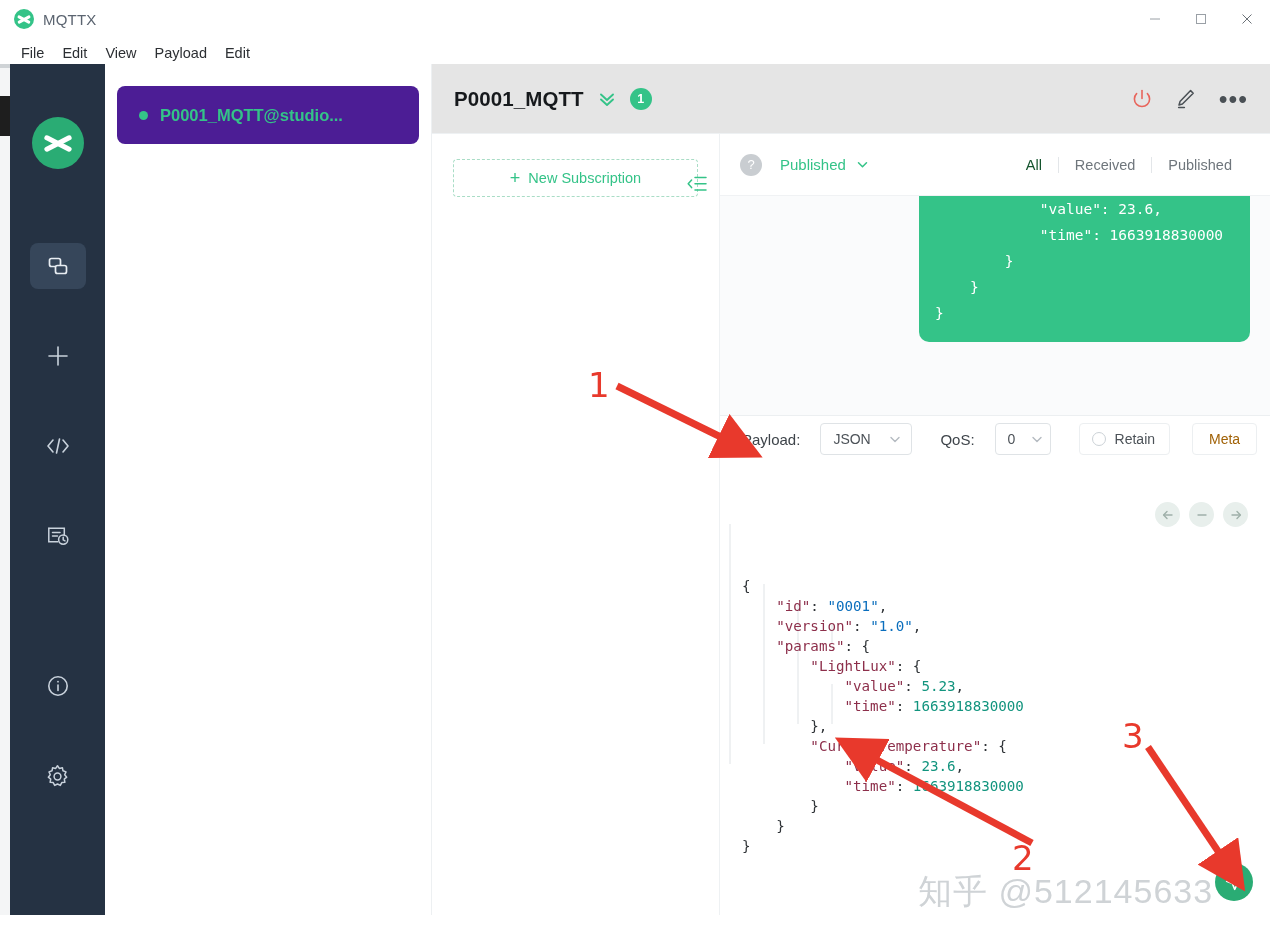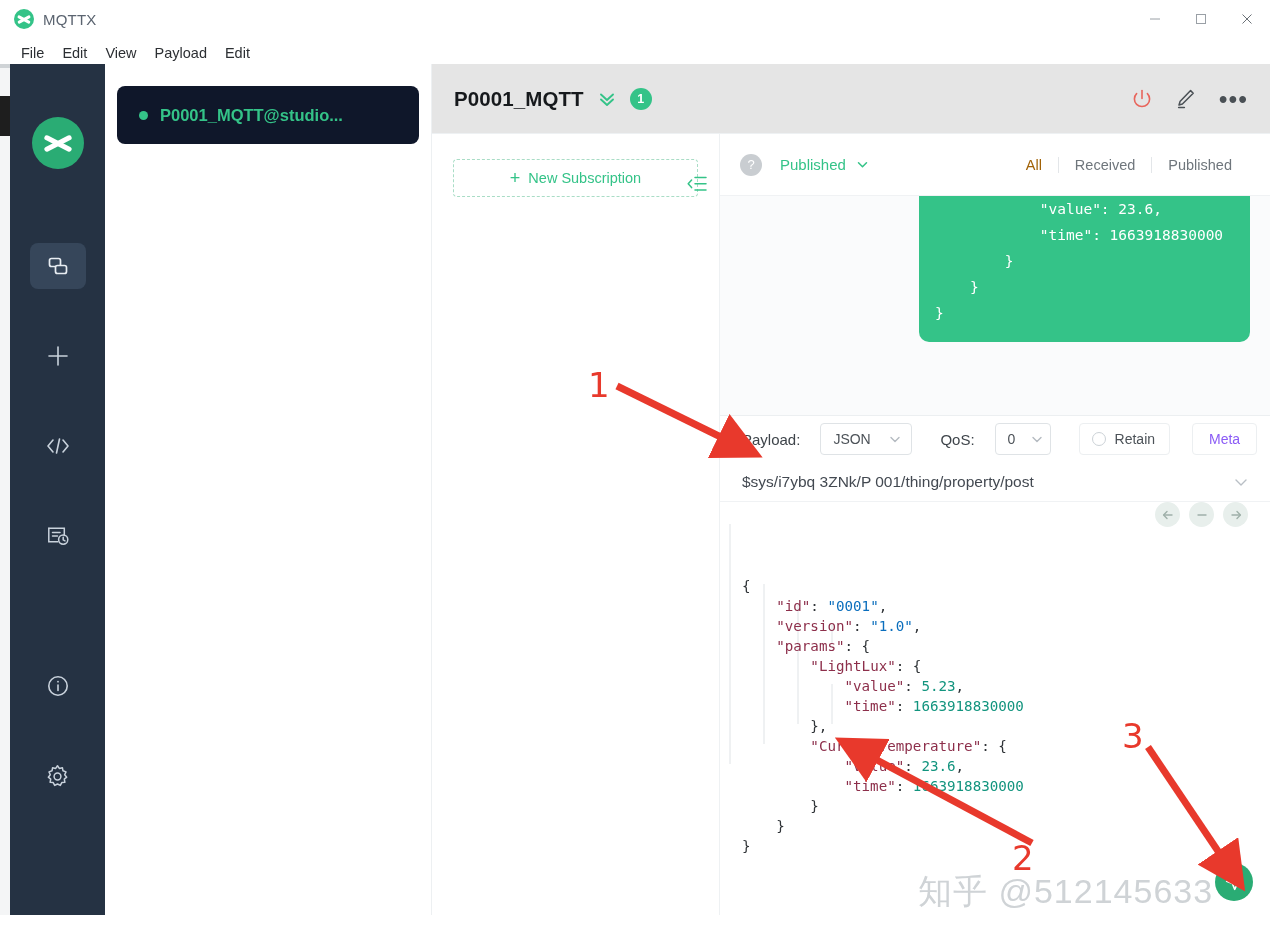--- a/index.html
+++ b/index.html
@@ -79,21 +79,21 @@
   }
   .conn-title { font-size: 21px; font-weight: bold; color: #1f2326; letter-spacing:.2px; }
   .new-collection {
     margin-left: auto; font-size: 13.5px; color: #34c388;
     border: 1px solid #9ddcc0; border-radius: 4px; padding: 7px 11px;
     background: #fff; line-height: 1; white-space: nowrap;
   }
   .conn-list { margin-top: 22px; padding: 0 12px; }
   .conn-item {
     display:flex; align-items:center; height: 58px; border-radius: 8px;
-    background: #0f172a; padding-left: 22px;
+    background: #4c1d95; padding-left: 22px;
   }
   .conn-dot { width: 9px; height: 9px; border-radius:50%; background:#34c388; margin-right: 12px; flex:none;}
   .conn-name { font-size: 16.5px; color: #34c388; font-weight: 600; }
 
   
   .main-header {
     position: absolute; left: 432px; top: 64px; width: 838px; height: 70px;
     background: #e5e5e5; display: flex; align-items: center; padding: 0 22px 0 22px;
     border-bottom: 1px solid #eef1f3;
   }
@@ -135,21 +135,21 @@
   }
   .help-icon {
     width: 22px; height: 22px; border-radius:50%; background:#c9cdd1; color:#fff;
     font-size: 13px; display:flex; align-items:center; justify-content:center;
     margin-right: 18px; flex:none;
   }
   .format-sel { display:flex; align-items:center; color:#34c388; font-size:15px; }
   .format-sel .cv { margin-left: 9px; display:flex; }
   .msg-tabs { margin-left:auto; display:flex; align-items:center; font-size:14.5px; }
   .msg-tab { color:#6f767c; padding: 0 16px; }
-  .msg-tab.active { color:#a16207; }
+  .msg-tab.active { color:#14532d; }
   .tab-div { width:1px; height:16px; background:#e3e6e9; }
   .msg-scroll {
     position:absolute; left:0; top:62px; width:550px; height:219px; overflow:hidden;
     background:#fafbfc;
   }
   .bubble {
     position:absolute; left: 199px; top: -14px; width: 331px;
     background: #34c388; color:#fff; border-radius: 10px;
     padding: 14px 16px 16px 16px;
     font-family: "DejaVu Sans Mono", monospace; font-size: 14.5px; line-height: 26px;
@@ -175,21 +175,21 @@
   .retain {
     height: 32px; border:1px solid #eceff1; border-radius: 4px; display:flex;
     align-items:center; padding: 0 14px 0 12px; font-size:14px; color:#4c5258; margin-right: 10px;
   }
   .radio {
     width: 14px; height: 14px; border-radius:50%; border:1px solid #ccd2d7;
     margin-right: 9px; flex:none;
   }
   .meta-btn {
     height: 32px; border:1px solid #eceff1; border-radius: 4px; display:flex;
-    align-items:center; padding: 0 16px; font-size:14px; color:#8b5cf6; background:#fff;text-align:center;
+    align-items:center; padding: 0 16px; font-size:14px; color:#a16207; background:#fff;text-align:center;
   }
   .topic-row {
     height: 40px; display:flex; align-items:center; padding: 0 20px 0 22px;
     border-bottom: 1px solid #f0f2f4;
   }
   .topic-text { font-size: 15.5px; color: #434951; position:relative; }
   .topic-cv { margin-left:auto; color:#b9bfc5; display:flex; }
   .editor {
     position:absolute; left:0; top: 88px; width: 550px; height: 412px;
     padding: 12px 0 0 22px; background:#fff;
@@ -435,28 +435,20 @@
             </svg>
         </span>
       </div>
       <div class="retain">
         <span class="radio"></span>
         <span>Retain</span>
       </div>
       <div class="meta-btn">Meta</div>
     </div>
 
-    <div class="topic-row">
-      <div class="topic-text">$sys/i7ybq  3ZNk/P 001/thing/property/post</div>
-      <div class="topic-cv">
-        <svg width="18" height="18" viewBox="0 0 18 18" fill="none" stroke="#b9bfc5" stroke-width="1.4" stroke-linecap="round" stroke-linejoin="round">
-            <polyline points="4,7 9,12 14,7"></polyline>
-          </svg>
-      </div>
-    </div>
 
     <div class="editor">
       <svg class="guides" width="200" height="300">
         <line x1="10" y1="20" x2="10" y2="260" stroke="#dfe3e6" stroke-width="1"></line>
         <line x1="44" y1="80" x2="44" y2="240" stroke="#dfe3e6" stroke-width="1"></line>
         <line x1="78" y1="100" x2="78" y2="220" stroke="#dfe3e6" stroke-width="1"></line>
         <line x1="112" y1="120" x2="112" y2="140" stroke="#dfe3e6" stroke-width="1"></line>
         <line x1="112" y1="180" x2="112" y2="220" stroke="#dfe3e6" stroke-width="1"></line>
       </svg>
       <div id="editor-lines"><div class="ed-line"><span class="jp">{</span></div><div class="ed-line"><span class="jp">    </span><span class="jk">"id"</span><span class="jp">: </span><span class="js">"0001"</span><span class="jp">,</span></div><div class="ed-line"><span class="jp">    </span><span class="jk">"version"</span><span class="jp">: </span><span class="js">"1.0"</span><span class="jp">,</span></div><div class="ed-line"><span class="jp">    </span><span class="jk">"params"</span><span class="jp">: {</span></div><div class="ed-line"><span class="jp">        </span><span class="jk">"LightLux"</span><span class="jp">: {</span></div><div class="ed-line"><span class="jp">            </span><span class="jk">"value"</span><span class="jp">: </span><span class="jn">5.23</span><span class="jp">,</span></div><div class="ed-line"><span class="jp">            </span><span class="jk">"time"</span><span class="jp">: </span><span class="jn">1663918830000</span></div><div class="ed-line"><span class="jp">        },</span></div><div class="ed-line"><span class="jp">        </span><span class="jk">"CurrentTemperature"</span><span class="jp">: {</span></div><div class="ed-line"><span class="jp">            </span><span class="jk">"value"</span><span class="jp">: </span><span class="jn">23.6</span><span class="jp">,</span></div><div class="ed-line"><span class="jp">            </span><span class="jk">"time"</span><span class="jp">: </span><span class="jn">1663918830000</span></div><div class="ed-line"><span class="jp">        }</span></div><div class="ed-line"><span class="jp">    }</span></div><div class="ed-line"><span class="jp">}</span></div></div>

